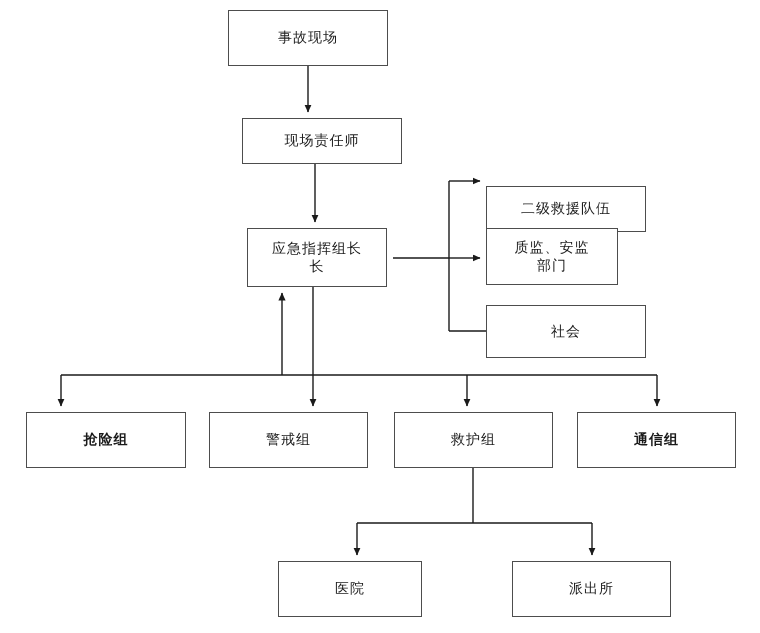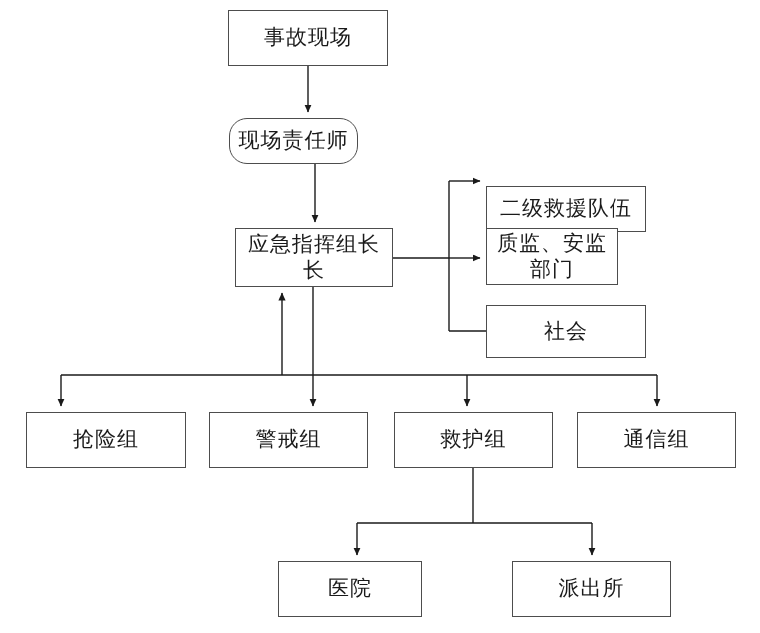--- a/index.html
+++ b/index.html
@@ -28,21 +28,21 @@
   .node {
     position: absolute;
     box-sizing: border-box;
     border: 1px solid #4d4d4d;
     background: #ffffff;
     display: flex;
     align-items: center;
     justify-content: center;
     text-align: center;
     color: #1a1a1a;
-    font-size: 21px;
+    font-size: 14px;
     line-height: 1.22;
     letter-spacing: 1px;
     white-space: pre-line;
     z-index: 2;
   }
 </style>
 </head>
 <body>
 
 <div id="canvas">
@@ -82,37 +82,37 @@
 
       <path d="M473,468 L473,523"></path>
       <path d="M357,523 L592,523"></path>
       <path d="M357,523 L357,555" marker-end="url(#arrowhead)"></path>
       <path d="M592,523 L592,555" marker-end="url(#arrowhead)"></path>
     </g>
   </svg>
 
   <div class="node" style="left:228px; top:10px; width:160px; height:56px;">事故现场</div>
 
-  <div class="node" style="left:229px; top:118px; width:129px; height:46px;border-radius:18px;">现场责任师</div>
+  <div class="node" style="left:242px; top:118px; width:160px; height:46px;">现场责任师</div>
 
-  <div class="node" style="left:235px; top:228px; width:158px; height:59px;">应急指挥组长
+  <div class="node" style="left:247px; top:228px; width:140px; height:59px;">应急指挥组长
 长</div>
 
   <div class="node" style="left:486px; top:158px; width:160px; height:46px;margin-top:28px;">二级救援队伍</div>
 
   <div class="node" style="left:486px; top:228px; width:132px; height:57px;">质监、安监
 部门</div>
 
   <div class="node" style="left:486px; top:305px; width:160px; height:53px;">社会</div>
 
-  <div class="node" style="left:26px; top:412px; width:160px; height:56px;">抢险组</div>
+  <div class="node" style="left:26px; top:412px; width:160px; height:56px;font-weight:bold;">抢险组</div>
 
   <div class="node" style="left:394px; top:412px; width:159px; height:56px;">救护组</div>
 
   <div class="node" style="left:209px; top:412px; width:159px; height:56px;">警戒组</div>
 
-  <div class="node" style="left:577px; top:412px; width:159px; height:56px;">通信组</div>
+  <div class="node" style="left:577px; top:412px; width:159px; height:56px;font-weight:bold;">通信组</div>
 
   <div class="node" style="left:278px; top:561px; width:144px; height:56px;">医院</div>
 
   <div class="node" style="left:512px; top:561px; width:159px; height:56px;">派出所</div>
 
 </div>
 
 </body></html>

